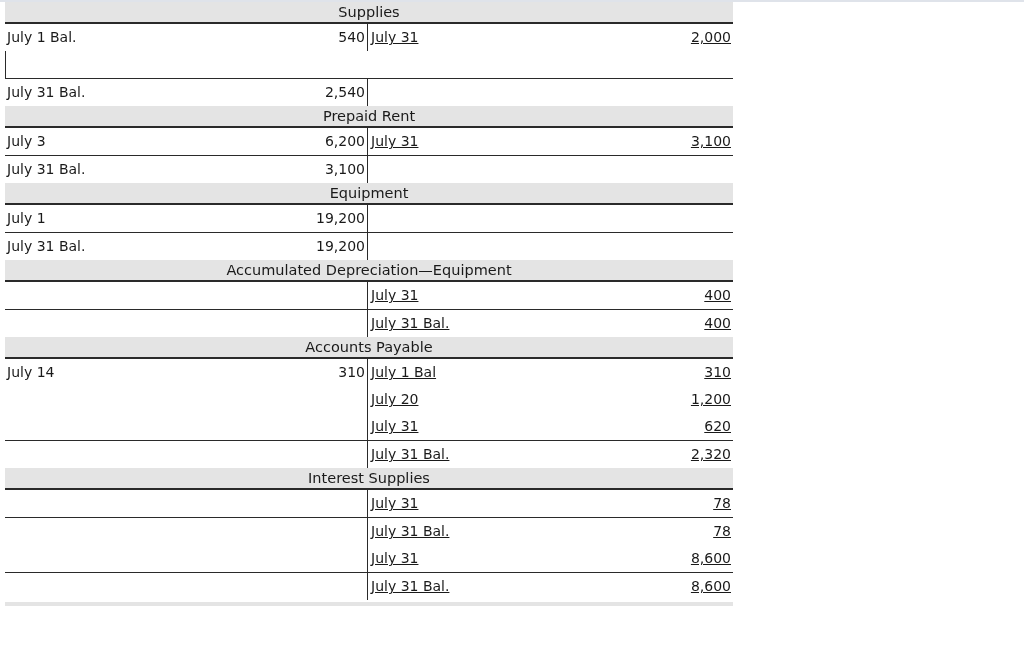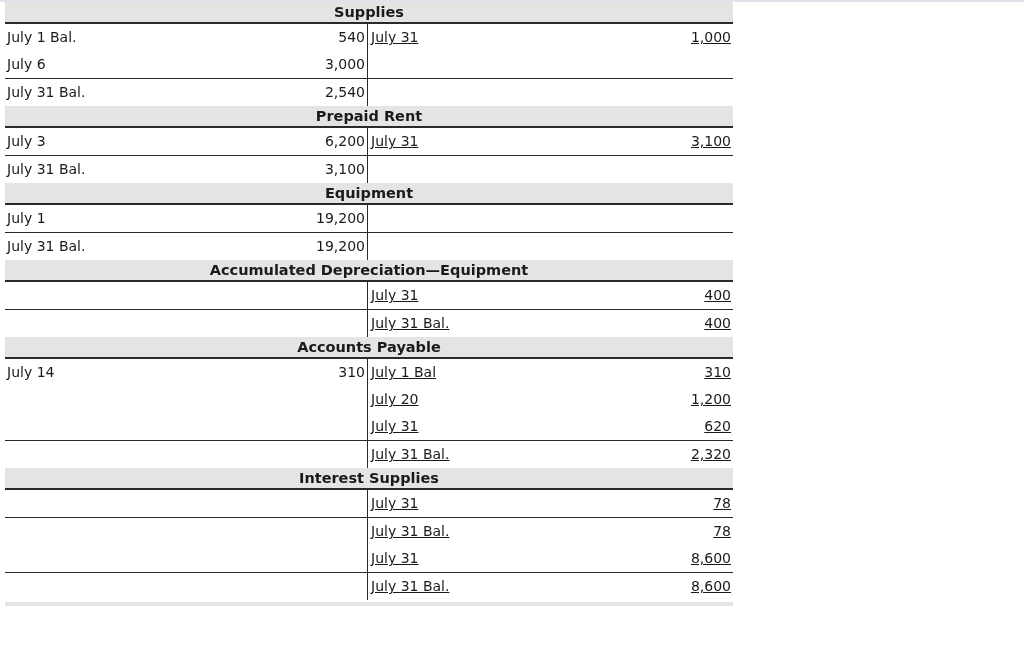--- a/index.html
+++ b/index.html
@@ -1,20 +1,20 @@
 <!DOCTYPE html>
 <html><head>
 <meta charset="utf-8">
 <style>
   html, body { margin:0; padding:0; background:#ffffff; }
   body { width:1024px; height:661px; overflow:hidden; position:relative;
          font-family:"DejaVu Sans", sans-serif; font-size:14px; color:#1a1a1a; }
   .topline { position:absolute; left:0; top:0; width:1024px; height:2px; background:#dfe3ea; }
   .ledger { position:absolute; left:5px; top:2px; width:728px; }
-  .hdr { background:#e4e4e4; text-align:center; font-weight:bold; height:20px; line-height:20px;
+  .hdr { background:#e4e4e4; text-align:center; font-weight:normal; height:20px; line-height:20px;
          border-bottom:2px solid #2a2a2a; font-size:14.5px; }
   .row { display:flex; height:27px; line-height:27px; }
   .row.ruled { border-top:1px solid #2a2a2a; }
   .cell-l { width:362px; display:flex; justify-content:space-between; padding:0 2px; box-sizing:border-box; }
   .cell-r { flex:1; display:flex; justify-content:space-between; padding:0 2px 0 3px;
             border-left:1.5px solid #2a2a2a; box-sizing:border-box;text-decoration:underline; }
   .bottombar { height:4px; background:#e4e4e4; margin-top:2px; }
 </style>
 </head>
 <body>
@@ -22,28 +22,24 @@
 <div class="topline"></div>
 <div class="ledger" id="ledger">
     <div class="hdr">Supplies</div>
     <div class="row">
       <div class="cell-l">
         <span>July 1 Bal.</span>
         <span>540</span>
       </div>
       <div class="cell-r">
         <span>July 31</span>
-        <span>1,000</span>
+        <span>2,000</span>
       </div>
     </div>
     <div class="row">
-      <div class="cell-l">
-        <span>July 6</span>
-        <span>3,000</span>
-      </div>
       <div class="cell-r">
         <span></span>
         <span></span>
       </div>
     </div>
     <div class="row ruled">
       <div class="cell-l">
         <span>July 31 Bal.</span>
         <span>2,540</span>
       </div>

